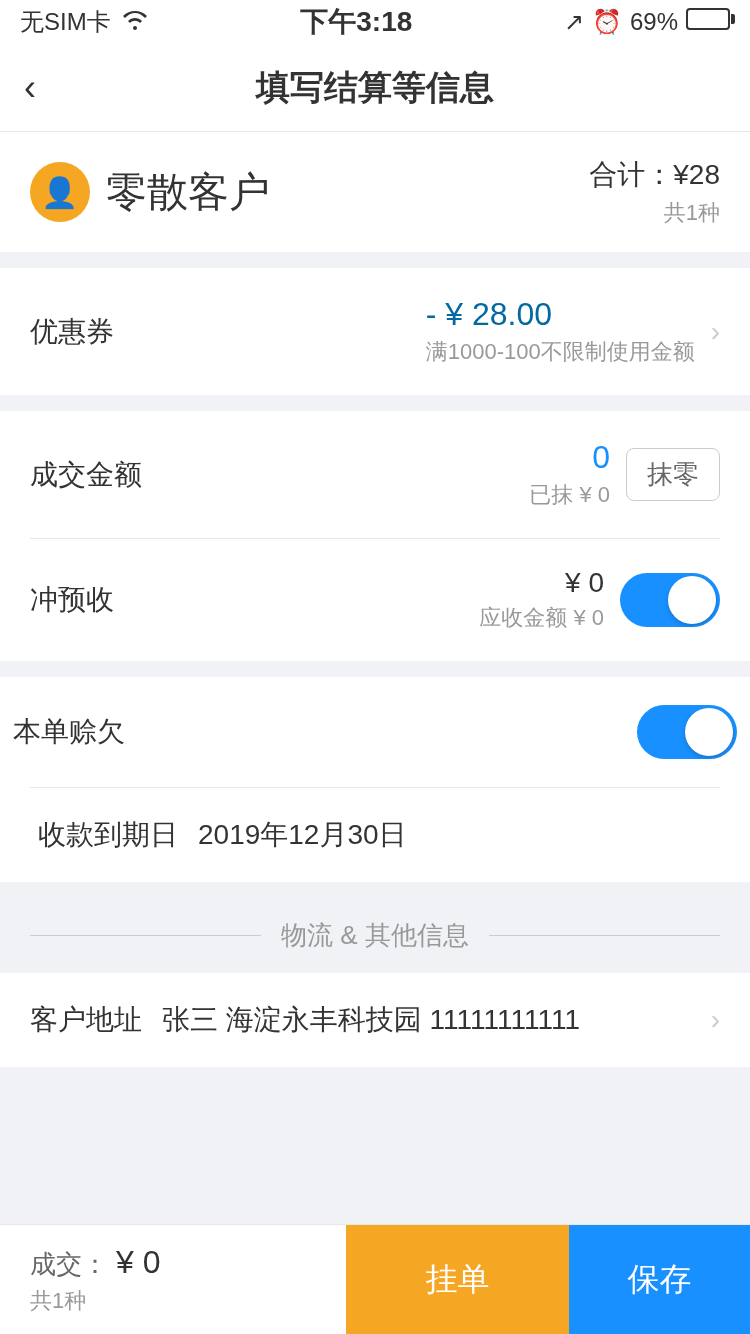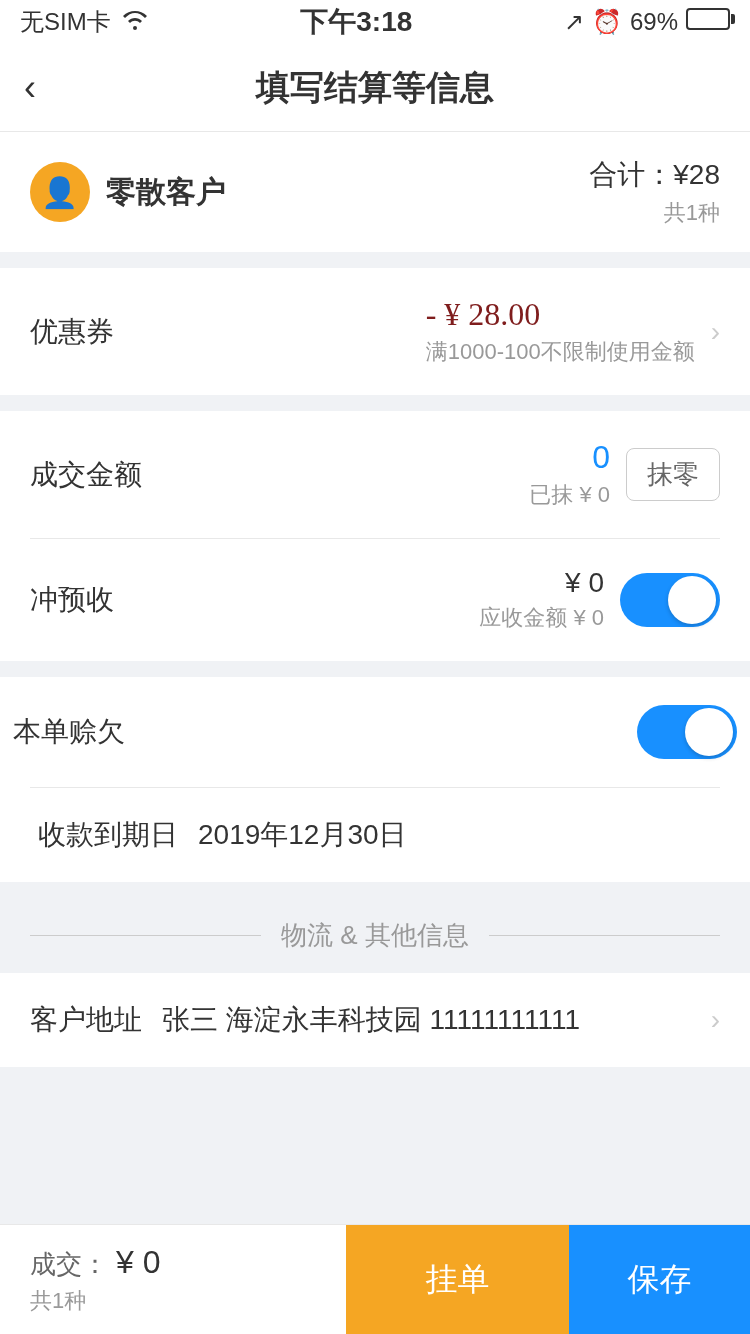--- a/index.html
+++ b/index.html
@@ -93,23 +93,23 @@
       height: 60px;
       border-radius: 50%;
       background: #f5a623;
       display: flex;
       align-items: center;
       justify-content: center;
       font-size: 30px;
       color: white;
     }
     .customer-name {
-      font-size: 30px;
-      color: #333;
-      font-weight: 700;
+      font-size: 41px;
+      color: #333;
+      font-weight: 400;
     }
     .customer-right {
       text-align: right;
     }
     .customer-count {
       font-size: 22px;
       color: #999;
       margin-top: 4px;
     }
 
@@ -145,23 +145,22 @@
     .row-value {
       font-size: 28px;
       color: #333;
       text-align: right;
     }
     .row-value-blue {
       color: #1890ff;
     }
     .row-value-discount {
       font-size: 32px;
-      color: #7f1d1d;
+      color: #0369a1;
       font-weight: 500;
-      font-family: Liberation Serif, serif;
     }
     .row-sub {
       font-size: 22px;
       color: #999;
       text-align: right;
       margin-top: 4px;
     }
     .chevron-icon {
       font-size: 28px;
       color: #ccc;

